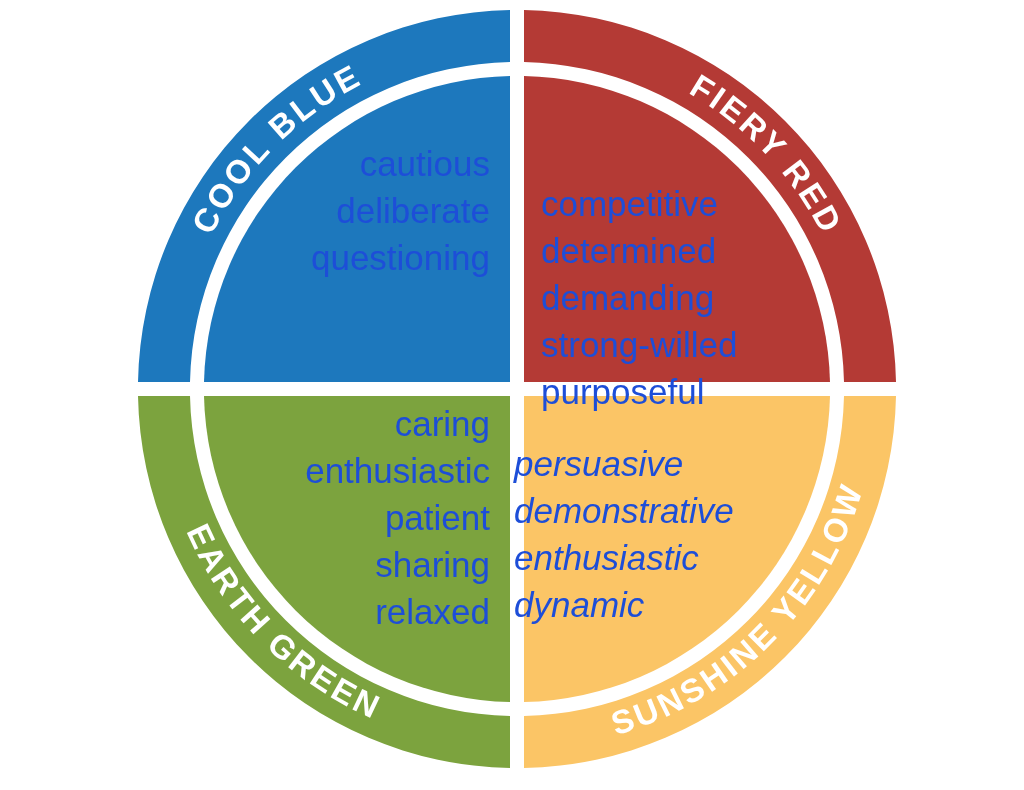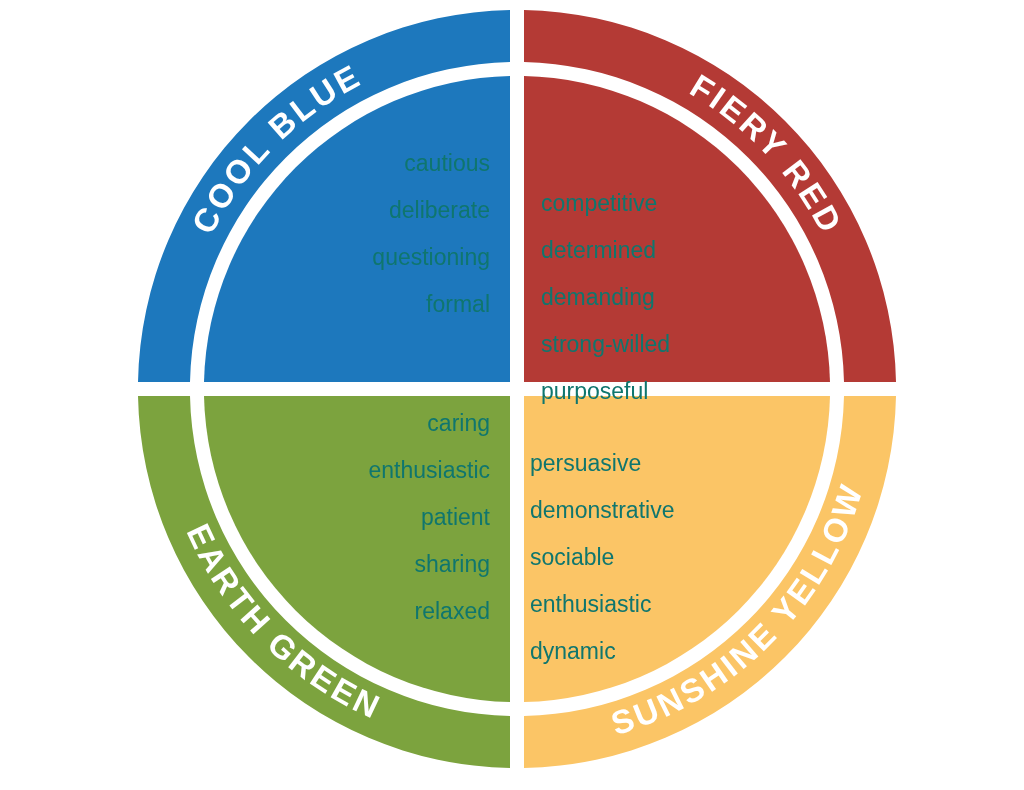--- a/index.html
+++ b/index.html
@@ -22,31 +22,31 @@
   }
   .arc-label {
     font-family: "Liberation Sans", "DejaVu Sans", sans-serif;
     font-size: 33px;
     font-weight: bold;
     letter-spacing: 3px;
     fill: #ffffff;
   }
   .trait-list {
     position: absolute;
-    font-size: 23px;
+    font-size: 35px;
     line-height: 47px;
-    color: #0f766e;
+    color: #1d4ed8;
     white-space: nowrap;
   }
   .trait-list.align-right { text-align: right; }
   .trait-list.align-left  { text-align: left; margin-top: 40px; }
   .list-blue   { top: 140px; right: 534px; }
   .list-red    { top: 140px; left: 541px; }
   .list-green  { top: 400px; right: 534px; }
-  .list-yellow { top: 400px; left: 530px; }
+  .list-yellow { top: 400px; left: 514px; font-style: italic; }
 </style>
 </head>
 <body>
 
 <div class="stage">
 
   <svg class="wheel-svg" width="1024" height="790" viewBox="0 0 1024 790" xmlns="http://www.w3.org/2000/svg" xmlns:xlink="http://www.w3.org/1999/xlink">
     <defs>
       <path id="topTextArc" d="M 175 389 A 342 342 0 0 1 859 389" fill="none"></path>
       <path id="bottomTextArc" d="M 157 389 A 360 360 0 0 0 877 389" fill="none"></path>
@@ -75,21 +75,20 @@
     </text>
     <text class="arc-label" text-anchor="middle">
       <textPath href="#bottomTextArc" xlink:href="#bottomTextArc" startOffset="75%">SUNSHINE YELLOW</textPath>
     </text>
   </svg>
 
   <div class="trait-list align-right list-blue">
     <div>cautious</div>
     <div>deliberate</div>
     <div>questioning</div>
-    <div>formal</div>
   </div>
 
   <div class="trait-list align-left list-red">
     <div>competitive</div>
     <div>determined</div>
     <div>demanding</div>
     <div>strong-willed</div>
     <div>purposeful</div>
   </div>
 
@@ -97,18 +96,17 @@
     <div>caring</div>
     <div>enthusiastic</div>
     <div>patient</div>
     <div>sharing</div>
     <div>relaxed</div>
   </div>
 
   <div class="trait-list align-left list-yellow">
     <div>persuasive</div>
     <div>demonstrative</div>
-    <div>sociable</div>
     <div>enthusiastic</div>
     <div>dynamic</div>
   </div>
 
 </div>
 
 </body></html>

